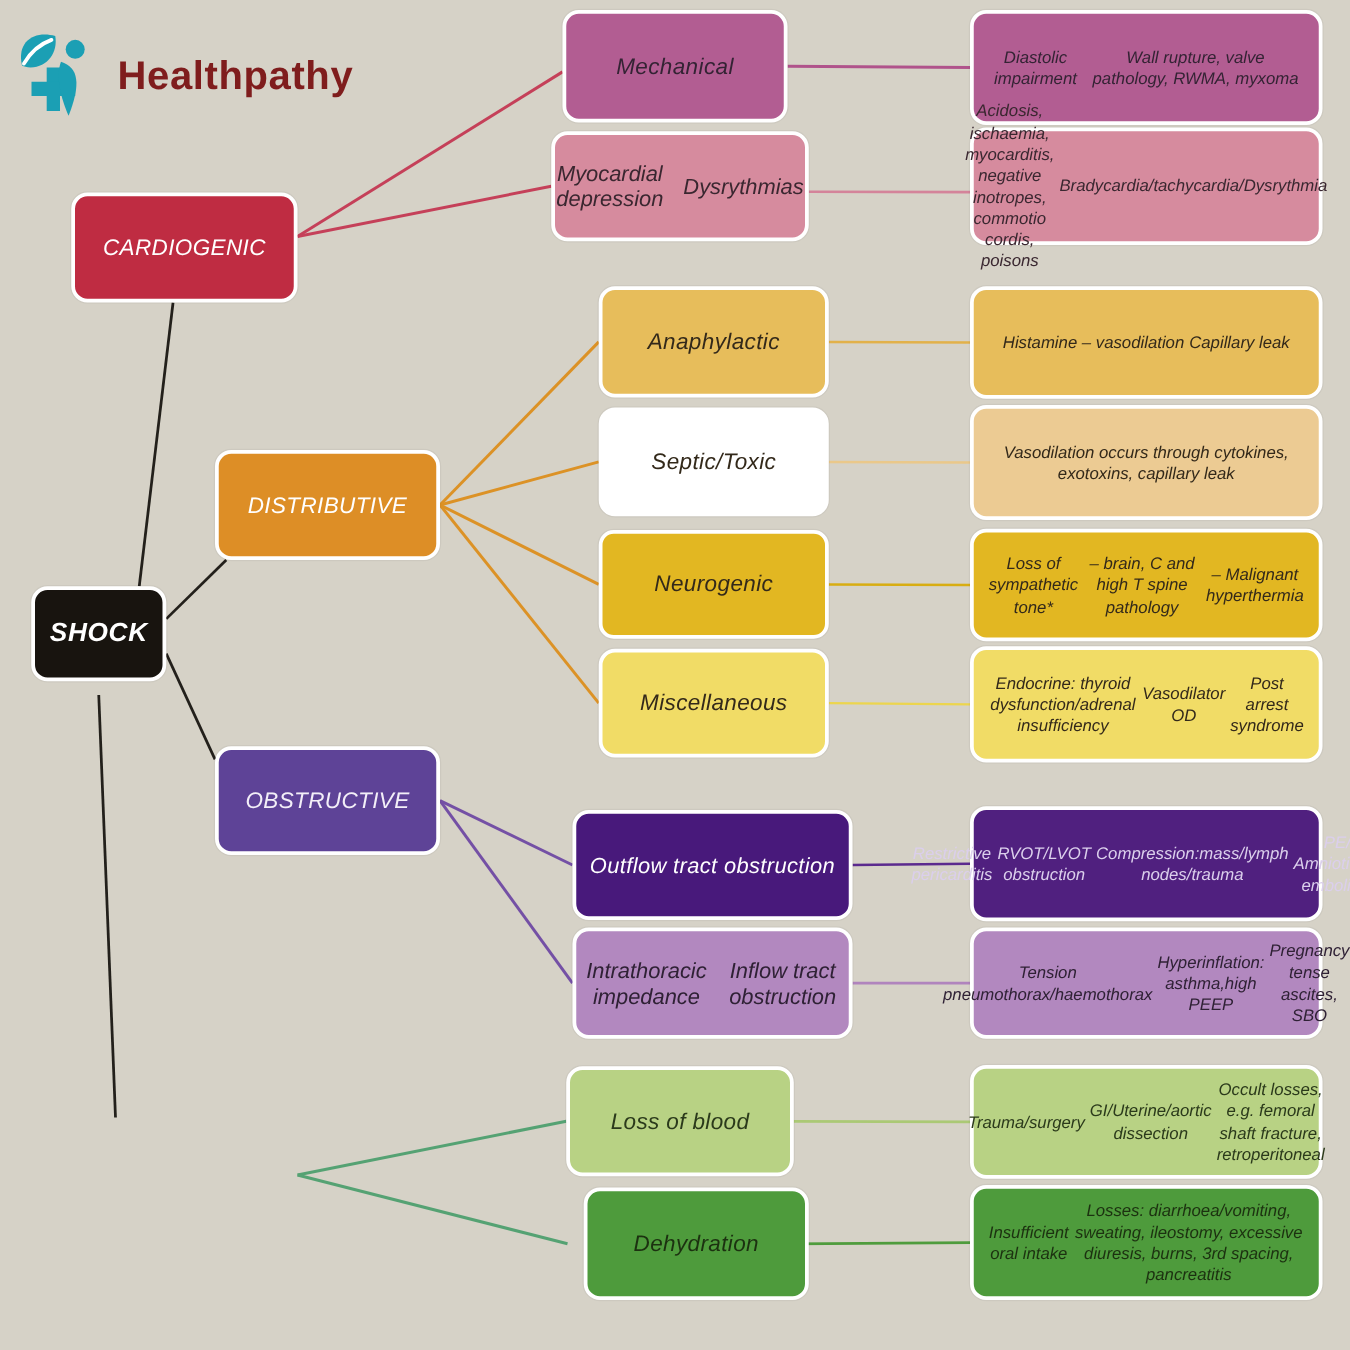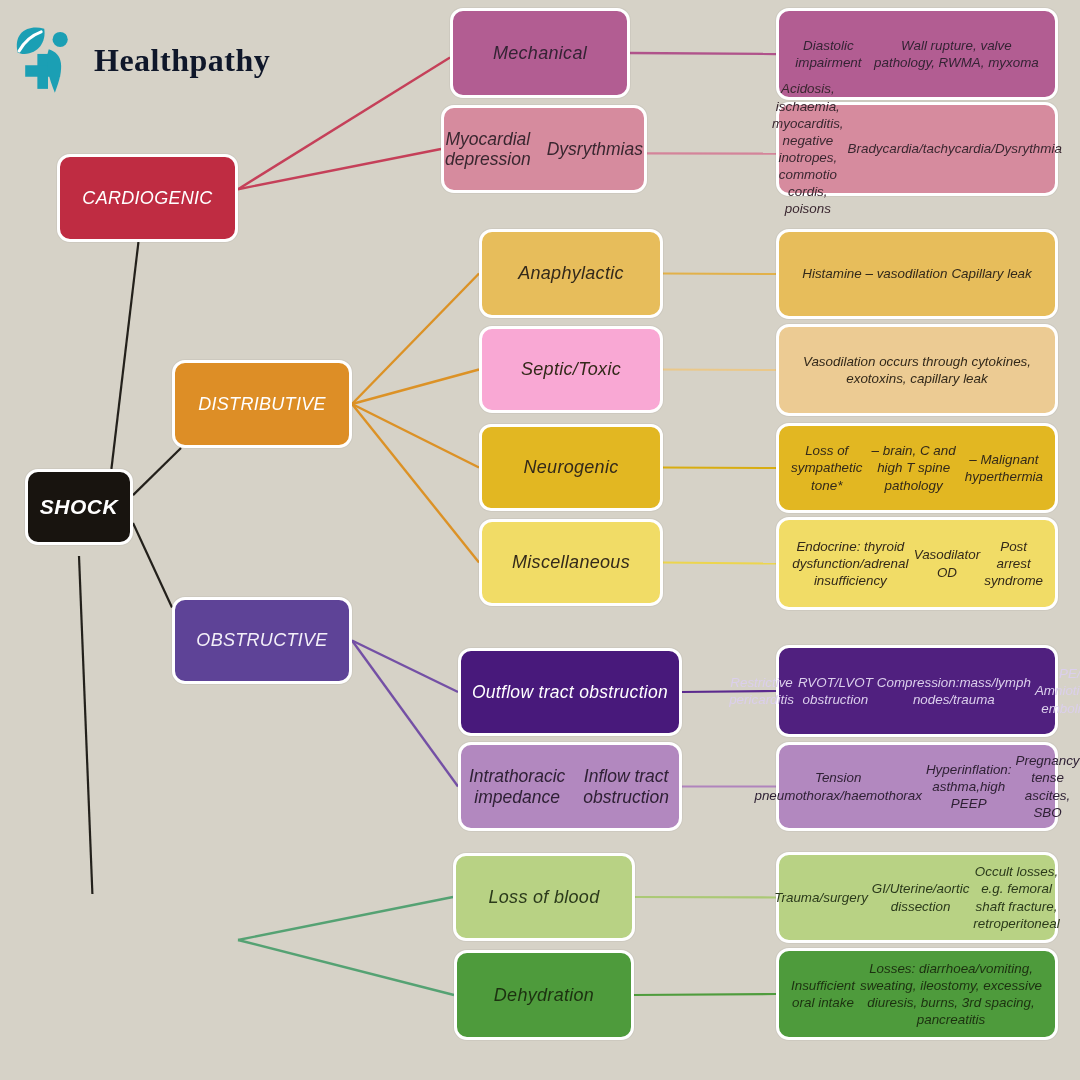--- a/index.html
+++ b/index.html
@@ -4,21 +4,21 @@
 <title>Shock classification diagram</title>
 <style>
   html,body{margin:0;padding:0;}
   body{background:#9a978f;font-family:"Liberation Sans","DejaVu Sans",sans-serif;}
   .stage{position:relative;width:1080px;height:1080px;margin:0 auto;background:#d6d2c7;overflow:hidden;}
   #edges{position:absolute;left:0;top:0;width:1080px;height:1080px;z-index:1;}
 
   
   .brand{position:absolute;left:10px;top:22px;display:flex;align-items:center;gap:8px;z-index:3;}
   .brand-icon{width:76px;height:76px;display:block;}
-  .brand-name{font-family:Liberation Serif, serif;font-weight:700;font-size:32px;color:#0f172a;letter-spacing:.5px;}
+  .brand-name{font-family:Liberation Sans, sans-serif;font-weight:700;font-size:32px;color:#7f1d1d;letter-spacing:.5px;}
 
   
   .node{position:absolute;z-index:2;box-sizing:border-box;border:3px solid #ffffff;border-radius:13px;
         display:flex;flex-direction:row;align-items:center;justify-content:center;text-align:center;
         box-shadow:0 0 0 1px rgba(0,0,0,.04);font-style:italic;}
   .node .lbl{font-size:18px;letter-spacing:.3px;padding:0 8px;}
   .node .lbl2{font-size:17.5px;line-height:1.15;padding:0 8px;margin:4px 0;}
   .node.root .lbl{font-size:21px;font-weight:700;letter-spacing:.5px;}
   .node.detail{padding:6px 10px;}
   .node.detail p{font-size:13.4px;line-height:1.28;margin:4px 0;padding:0 2px;}
@@ -131,21 +131,21 @@
     <p>Bradycardia/tachycardia/Dysrythmia</p>
   </div>
 
   <div class="node child" id="b-anaphylactic" style="background-color: rgb(231, 189, 91); color: rgb(51, 41, 26);">
     <span class="lbl">Anaphylactic</span>
   </div>
   <div class="node detail" id="b-ana_detail" style="background-color: rgb(231, 189, 91); color: rgb(51, 41, 26);">
     <p>Histamine – vasodilation</p>
     <p>Capillary leak</p>
   </div>
-  <div class="node child" id="b-septic" style="background-color: #f9a8d4; color: rgb(51, 41, 26);">
+  <div class="node child" id="b-septic" style="background-color: #ffffff; color: rgb(51, 41, 26);">
     <span class="lbl">Septic/Toxic</span>
   </div>
   <div class="node detail" id="b-sep_detail" style="background-color: rgb(236, 203, 147); color: rgb(51, 41, 26);">
     <p>Vasodilation occurs through cytokines, exotoxins, capillary leak</p>
   </div>
   <div class="node child" id="b-neurogenic" style="background-color: rgb(226, 183, 34); color: rgb(51, 41, 26);">
     <span class="lbl">Neurogenic</span>
   </div>
   <div class="node detail" id="b-neu_detail" style="background-color: rgb(226, 183, 34); color: rgb(51, 41, 26);">
     <p>Loss of sympathetic tone*</p>
@@ -181,21 +181,21 @@
   </div>
 
   <div class="node child" id="b-loss_blood" style="background-color: rgb(184, 210, 132); color: rgb(43, 58, 27);">
     <span class="lbl">Loss of blood</span>
   </div>
   <div class="node detail" id="b-lb_detail" style="background-color: rgb(184, 210, 132); color: rgb(43, 58, 27);">
     <p>Trauma/surgery</p>
     <p>GI/Uterine/aortic dissection</p>
     <p>Occult losses, e.g. femoral shaft fracture, retroperitoneal</p>
   </div>
-  <div class="node child" id="b-dehydration" style="background-color: rgb(78, 155, 60); color: rgb(28, 49, 16);">
+  <div class="node child" id="b-dehydration" style="background-color: rgb(78, 155, 60); color: rgb(28, 49, 16); margin-left: 13px;">
     <span class="lbl">Dehydration</span>
   </div>
   <div class="node detail" id="b-deh_detail" style="background-color: rgb(78, 155, 60); color: rgb(28, 49, 16);">
     <p>Insufficient oral intake</p>
     <p>Losses: diarrhoea/vomiting, sweating, ileostomy, excessive diuresis, burns, 3rd spacing, pancreatitis</p>
   </div>
 
 </div>
 
 </body></html>

